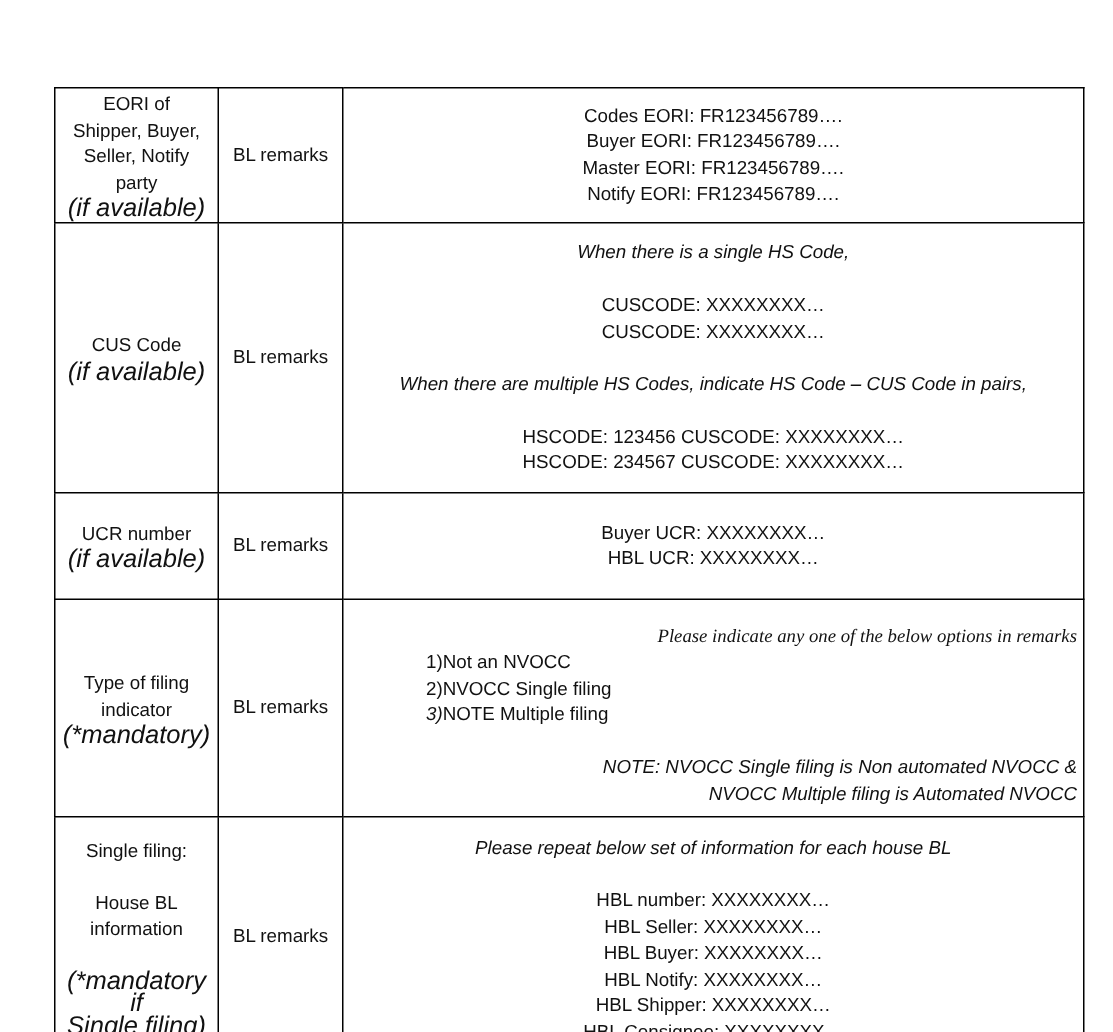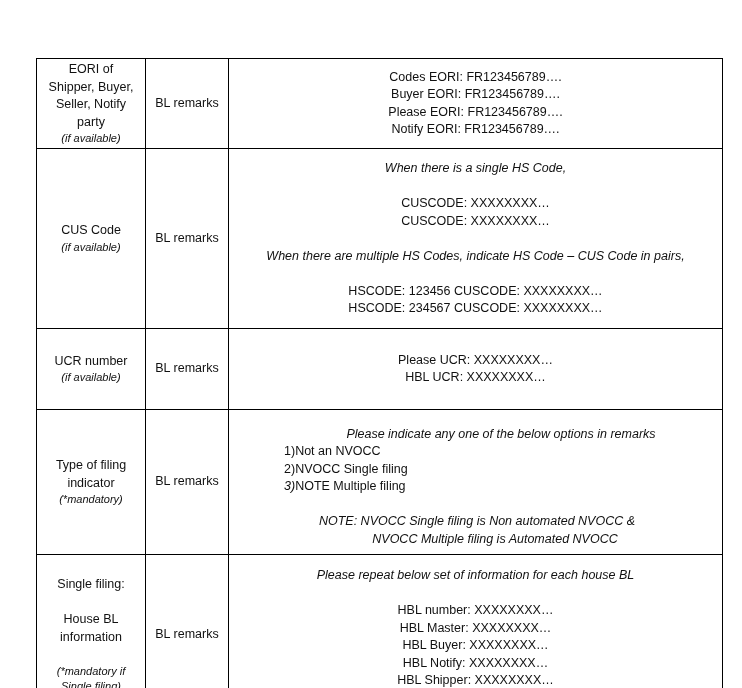--- a/index.html
+++ b/index.html
@@ -28,30 +28,30 @@
       border: 1.2px solid #000;
       vertical-align: middle;
       text-align: center;
       padding: 0 4px;
       line-height: 17.5px;
     }
     col.c1 { width: 109px; }
     col.c2 { width: 83px; }
     col.c3 { width: 494px; }
     .it { font-style: italic; }
-    .small { font-size: 11px; line-height: 15px; text-align: center; }
+    .small { font-size: 17px; line-height: 15px; text-align: center; }
     .line { display: block; }
     .gap { display: block; height: 17.5px; }
     .note-block {
-      text-align: center;
+      text-align: right;
       display: block;
       padding-left: 3px;
     }
     .note-block .indent { padding-left: 36px; }
-    .intro-left { text-align: center; padding-left: 51px; display: block; }
+    .intro-left { text-align: right; padding-left: 51px; display: block; font-family: Liberation Serif, serif; }
     .top-align { vertical-align: top !important; }
   </style>
 </head>
 <body>
 
 <table class="doc">
   <colgroup>
     <col class="c1">
       <col class="c2">
       <col class="c3">
@@ -63,21 +63,21 @@
         <span class="line">EORI of</span>
         <span class="line">Shipper, Buyer,</span>
         <span class="line">Seller, Notify</span>
         <span class="line">party</span>
         <span class="line it small">(if available)</span>
       </td>
       <td>BL remarks</td>
       <td>
         <span class="line">Codes EORI: FR123456789….</span>
         <span class="line">Buyer EORI: FR123456789….</span>
-        <span class="line">Please EORI: FR123456789….</span>
+        <span class="line">Master EORI: FR123456789….</span>
         <span class="line">Notify EORI: FR123456789….</span>
       </td>
     </tr>
 
     <tr style="height:180px;">
       <td>
         <span class="line">CUS Code</span>
         <span class="line it small">(if available)</span>
       </td>
       <td>BL remarks</td>
@@ -87,28 +87,28 @@
         <span class="line">CUSCODE: XXXXXXXX…</span>
         <span class="line">CUSCODE: XXXXXXXX…</span>
         <span class="gap"></span>
         <span class="line it">When there are multiple HS Codes, indicate HS Code – CUS Code in pairs,</span>
         <span class="gap"></span>
         <span class="line">HSCODE: 123456 CUSCODE: XXXXXXXX…</span>
         <span class="line">HSCODE: 234567 CUSCODE: XXXXXXXX…</span>
       </td>
     </tr>
 
-    <tr style="height:81px;">
+    <tr style="height:71px;">
       <td>
         <span class="line">UCR number</span>
         <span class="line it small">(if available)</span>
       </td>
       <td>BL remarks</td>
       <td>
-        <span class="line">Please UCR: XXXXXXXX…</span>
+        <span class="line">Buyer UCR: XXXXXXXX…</span>
         <span class="line">HBL UCR: XXXXXXXX…</span>
       </td>
     </tr>
 
     <tr style="height:145px;">
       <td>
         <span class="line">Type of filing</span>
         <span class="line">indicator</span>
         <span class="line it small">(*mandatory)</span>
       </td>
@@ -142,21 +142,21 @@
         <span class="line">information</span>
         <span class="gap"></span>
         <span class="line it small">(*mandatory if</span>
         <span class="line it small">Single filing)</span>
       </td>
       <td>BL remarks</td>
       <td class="top-align" style="padding-top:12px;">
         <span class="line it">Please repeat below set of information for each house BL</span>
         <span class="gap"></span>
         <span class="line">HBL number: XXXXXXXX…</span>
-        <span class="line">HBL Master: XXXXXXXX…</span>
+        <span class="line">HBL Seller: XXXXXXXX…</span>
         <span class="line">HBL Buyer: XXXXXXXX…</span>
         <span class="line">HBL Notify: XXXXXXXX…</span>
         <span class="line">HBL Shipper: XXXXXXXX…</span>
         <span class="line">HBL Consignee: XXXXXXXX…</span>
       </td>
     </tr>
   </tbody>
 </table>
 
 </body></html>

